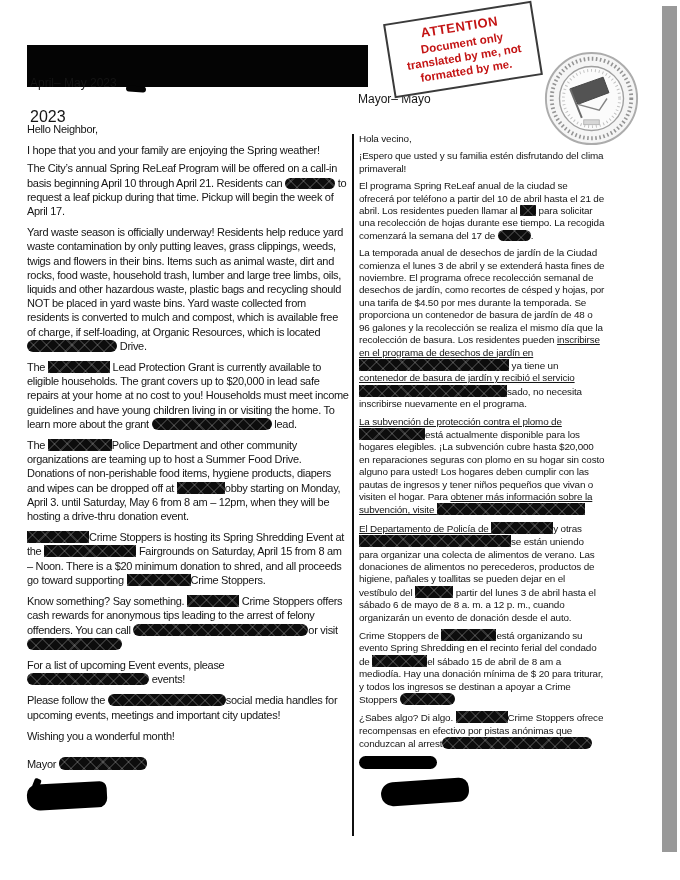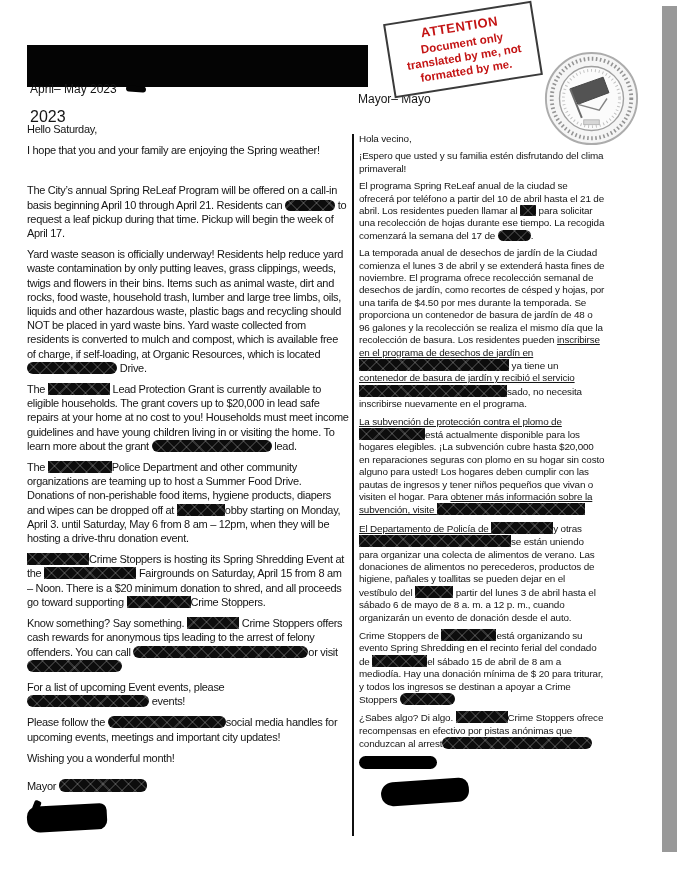--- a/index.html
+++ b/index.html
@@ -2,21 +2,21 @@
 <html><head>
 <meta charset="utf-8">
 <style>
   html,body{margin:0;padding:0;background:#fff;}
   .page{position:relative;width:680px;height:880px;background:#ffffff;
         font-family:"Liberation Sans",sans-serif;color:#151515;overflow:hidden;}
 
   
   .banner-redaction{position:absolute;left:27px;top:45px;width:341px;height:42px;background:#040404;}
   .banner-blob{position:absolute;left:126px;top:86px;width:20px;height:6px;background:#040404;border-radius:3px;transform:rotate(4deg);}
-  .date-left1{position:absolute;left:30px;top:82px;font-size:12px;}
+  .date-left1{position:absolute;left:30px;top:76px;font-size:12px;}
   .date-left2{position:absolute;left:30px;top:108px;font-size:16px;}
   .date-right{position:absolute;left:358px;top:92px;font-size:12px;}
 
   
   .stamp{position:absolute;left:388px;top:12px;width:134px;padding:5px 6px 7px;background:#fff;
          border:2px solid #3a3a3a;transform:rotate(-9deg);text-align:center;
          color:#c41414;font-weight:bold;}
   .stamp-title{font-size:13px;letter-spacing:.5px;}
   .stamp-body{font-size:11.5px;line-height:1.22;margin-top:2px;}
 
@@ -27,21 +27,21 @@
   .edge-bar{position:absolute;left:662px;top:6px;width:15px;height:846px;background:#999;}
 
   
   .divider{position:absolute;left:352px;top:134px;width:2px;height:702px;background:#101010;}
 
   
   .col{position:absolute;}
   .col-left{left:27px;top:122px;width:322px;font-size:11px;line-height:14.2px;letter-spacing:-0.3px;}
   .col-right{left:359px;top:133px;width:246px;font-size:9.9px;line-height:12.4px;letter-spacing:-0.15px;}
   .para{margin:0 0 7px 0;}
-  .col-left .para:nth-child(2){margin-bottom:26px;}
+  .col-left .para:nth-child(2){margin-bottom:4px;}
   .col-left .para:nth-last-child(3){margin-bottom:14px;}
   .col-right .para{margin:0 0 5px 0;}
 
   .u{text-decoration:underline;text-underline-offset:1px;}
 
   
   .redact{display:inline-block;vertical-align:-2px;background-color:#0d0d0d;
     background-image:
       repeating-linear-gradient(45deg,rgba(255,255,255,.16) 0 1.5px,transparent 1.5px 9px),
       repeating-linear-gradient(-45deg,rgba(255,255,255,.16) 0 1.5px,transparent 1.5px 9px);}
@@ -82,21 +82,21 @@
     <path d="M28 40 L40 70" stroke="#4a4a4a" stroke-width="2" fill="none"></path>
     <path d="M36 56 L58 62 L66 50" stroke="#6a6a6a" stroke-width="1.4" fill="none"></path>
     <rect x="42" y="72" width="16" height="5" fill="#cfcfcf" stroke="#9a9a9a" stroke-width="0.8"></rect>
   </svg>
 
   <div class="edge-bar"></div>
 
   <div class="divider"></div>
 
   <div class="col col-left">
-      <p class="para"><span>Hello Saturday,</span></p>
+      <p class="para"><span>Hello Neighbor,</span></p>
       <p class="para"><span>I hope that you and your family are enjoying the Spring weather!</span></p>
       <p class="para"><span>The City’s annual Spring ReLeaf Program will be offered on a call-in basis beginning April 10 through April 21. Residents can </span><span class="redact rr" style="width: 50px; height: 11px;"></span><span> to request a leaf pickup during that time. Pickup will begin the week of April 17.</span></p>
       <p class="para"><span>Yard waste season is officially underway! Residents help reduce yard waste contamination by only putting leaves, grass clippings, weeds, twigs and flowers in their bins. Items such as animal waste, dirt and rocks, food waste, household trash, lumber and large tree limbs, oils, liquids and other hazardous waste, plastic bags and recycling should NOT be placed in yard waste bins.  Yard waste collected from residents is converted to mulch and compost, which is available free of charge, if self-loading, at Organic Resources, which is located </span><span class="redact rr" style="width: 90px; height: 12px;"></span><span> Drive.</span></p>
       <p class="para"><span>The </span><span class="redact" style="width: 62px; height: 12px;"></span><span> Lead Protection Grant is currently available to eligible households. The grant covers up to $20,000 in lead safe repairs at your home at no cost to you! Households must meet income guidelines and have young children living in or visiting the home. To learn more about the grant </span><span class="redact rr" style="width: 120px; height: 12px;"></span><span> lead.</span></p>
       <p class="para"><span>The </span><span class="redact" style="width: 64px; height: 12px;"></span><span>Police Department and other community organizations are teaming up to host a Summer Food Drive. Donations of non-perishable food items, hygiene products, diapers and wipes can be dropped off at </span><span class="redact" style="width: 48px; height: 12px;"></span><span>obby starting on Monday, April 3. until Saturday, May 6 from 8 am – 12pm, when they will be hosting a drive-thru donation event.</span></p>
       <p class="para"><span class="redact" style="width: 62px; height: 12px;"></span><span>Crime Stoppers is hosting its Spring Shredding Event at the </span><span class="redact" style="width: 92px; height: 12px;"></span><span> Fairgrounds on Saturday, April 15 from 8 am – Noon. There is a $20 minimum donation to shred, and all proceeds go toward supporting </span><span class="redact" style="width: 64px; height: 12px;"></span><span>Crime Stoppers.</span></p>
       <p class="para"><span>Know something? Say something. </span><span class="redact" style="width: 52px; height: 12px;"></span><span> Crime Stoppers offers cash rewards for anonymous tips leading to the arrest of felony offenders. You can call </span><span class="redact rr" style="width: 175px; height: 12px;"></span><span>or visit </span><span class="redact rr" style="width: 95px; height: 12px;"></span></p>
       <p class="para"><span>For a list of upcoming Event events, please </span><span class="redact rr" style="width: 122px; height: 12px;"></span><span> events!</span></p>
       <p class="para"><span>Please follow the </span><span class="redact rr" style="width: 118px; height: 12px;"></span><span>social media handles for upcoming events, meetings and important city updates!</span></p>
       <p class="para"><span>Wishing you a wonderful month!</span></p>

